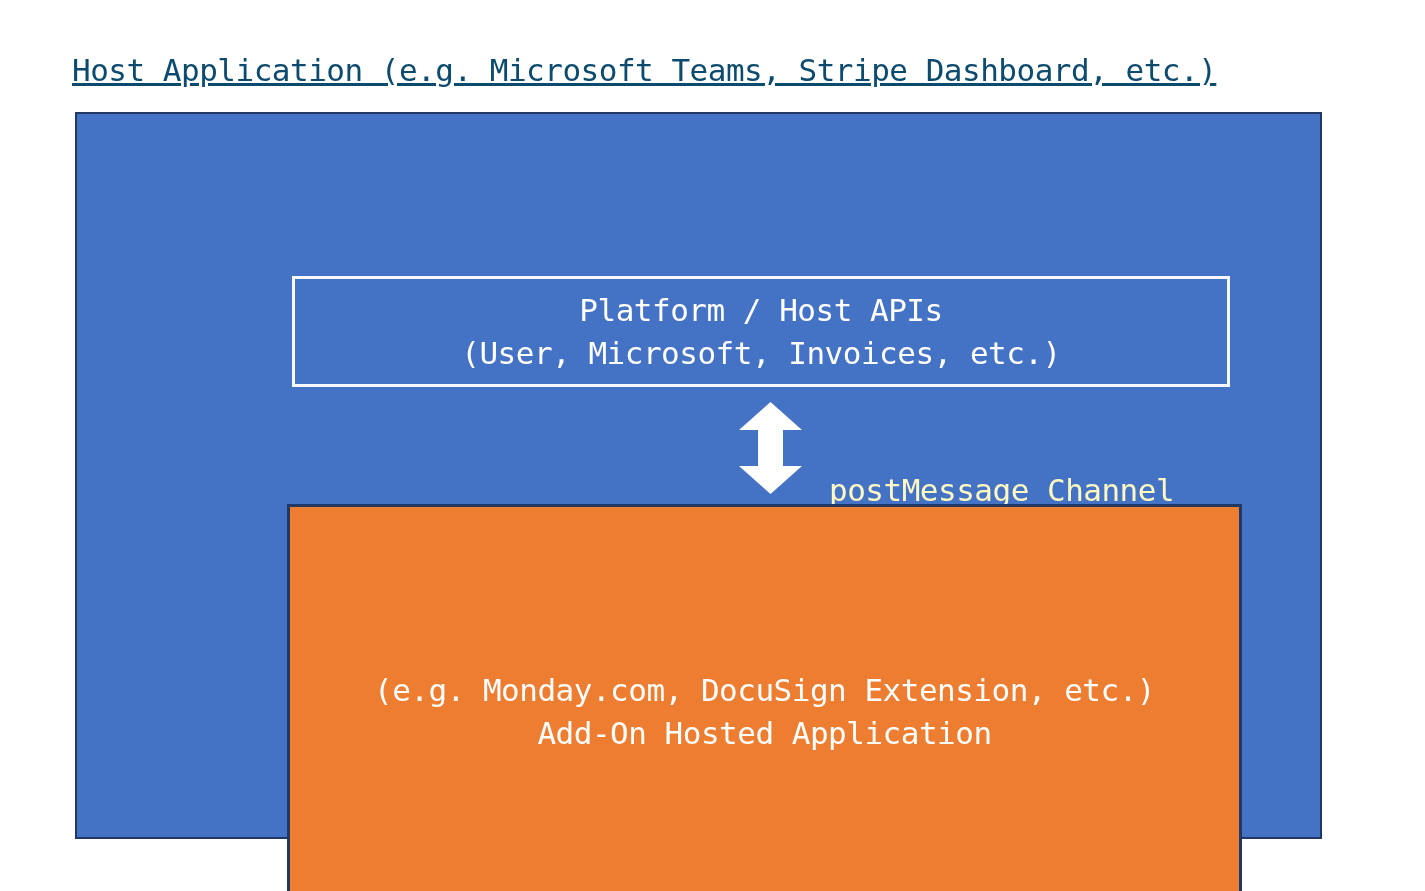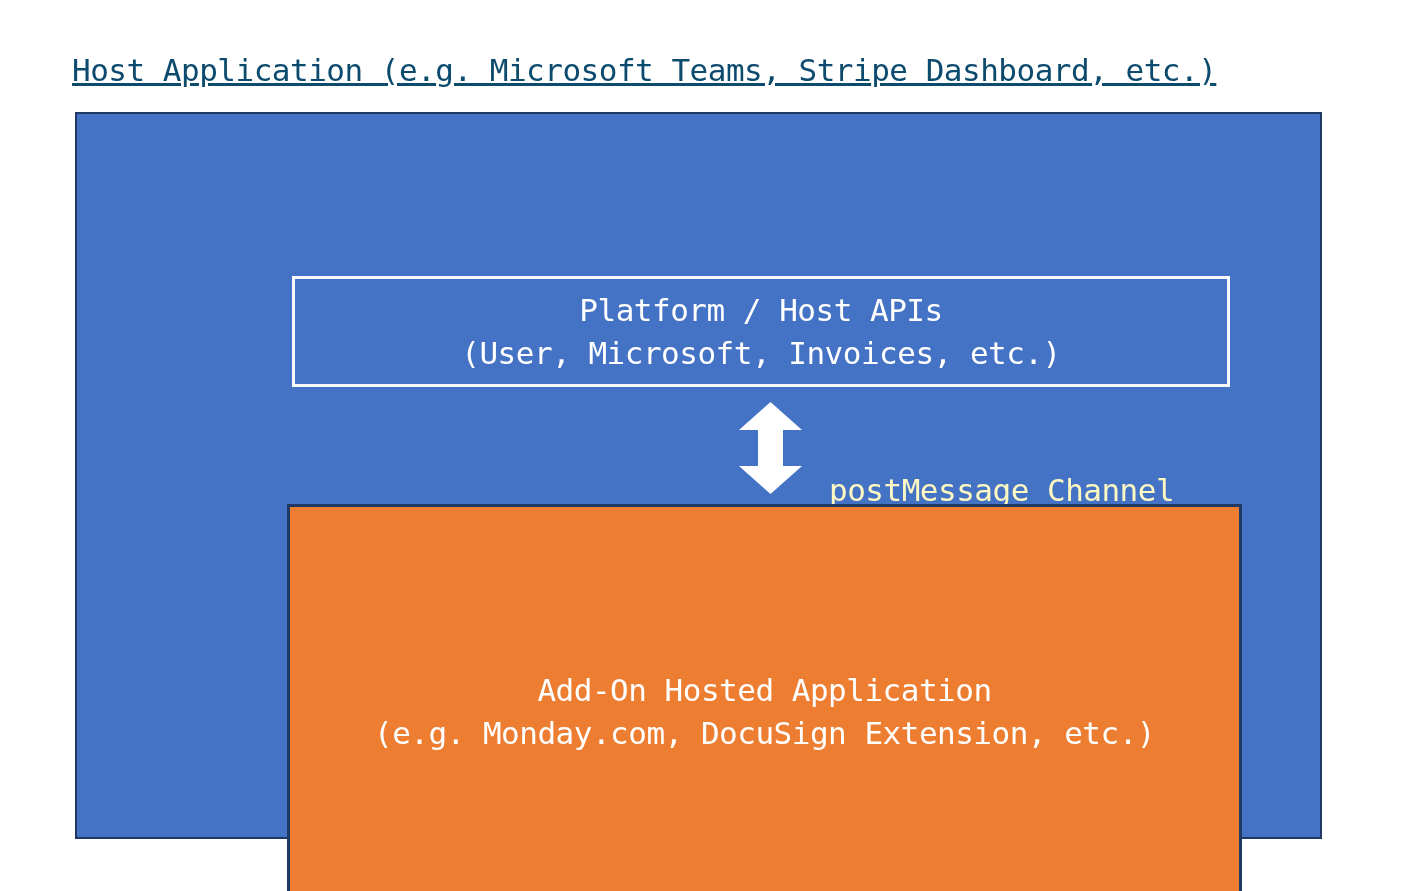--- a/index.html
+++ b/index.html
@@ -104,19 +104,19 @@
       <div class="box-line">(User, Microsoft, Invoices, etc.)</div>
     </div>
 
     <svg class="channel-arrow" viewBox="0 0 63 92" xmlns="http://www.w3.org/2000/svg">
       <polygon points="31.5,0 63,28 44,28 44,64 63,64 31.5,92 0,64 19,64 19,28 0,28" fill="#ffffff"></polygon>
     </svg>
 
     <div class="channel-label">postMessage Channel</div>
 
     <div class="addon-box">
+      <div class="box-line">(e.g. Monday.com, DocuSign Extension, etc.)</div>
       <div class="box-line">Add-On Hosted Application</div>
-      <div class="box-line">(e.g. Monday.com, DocuSign Extension, etc.)</div>
     </div>
 
   </div>
 
 </div>
 
 </body></html>

